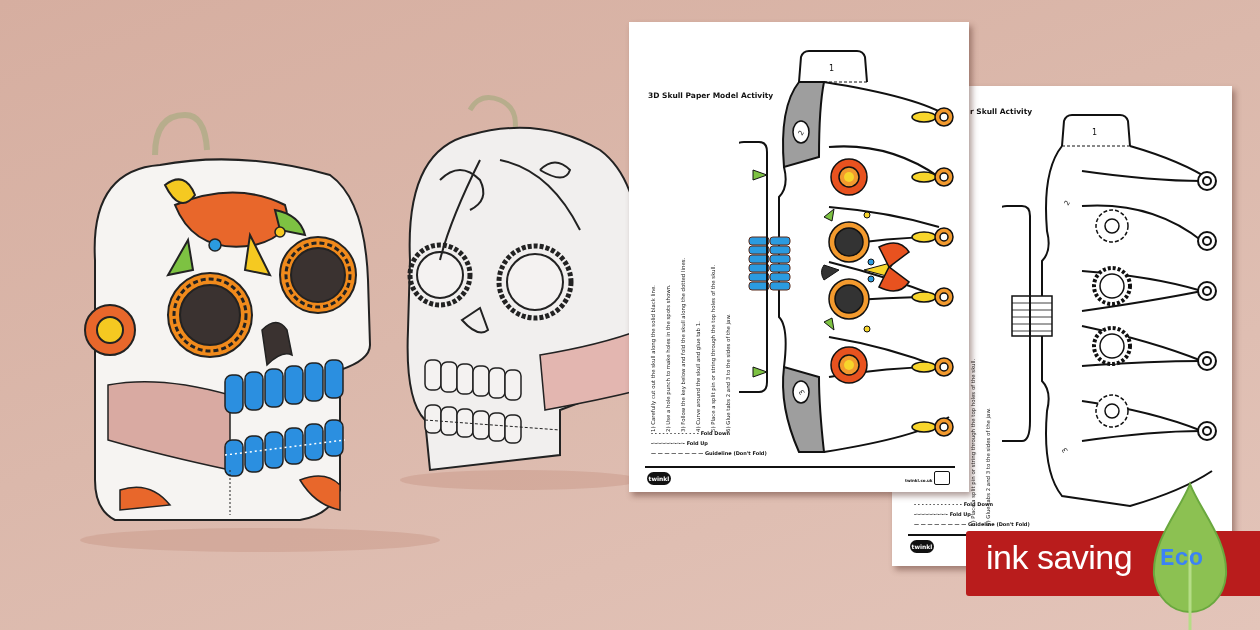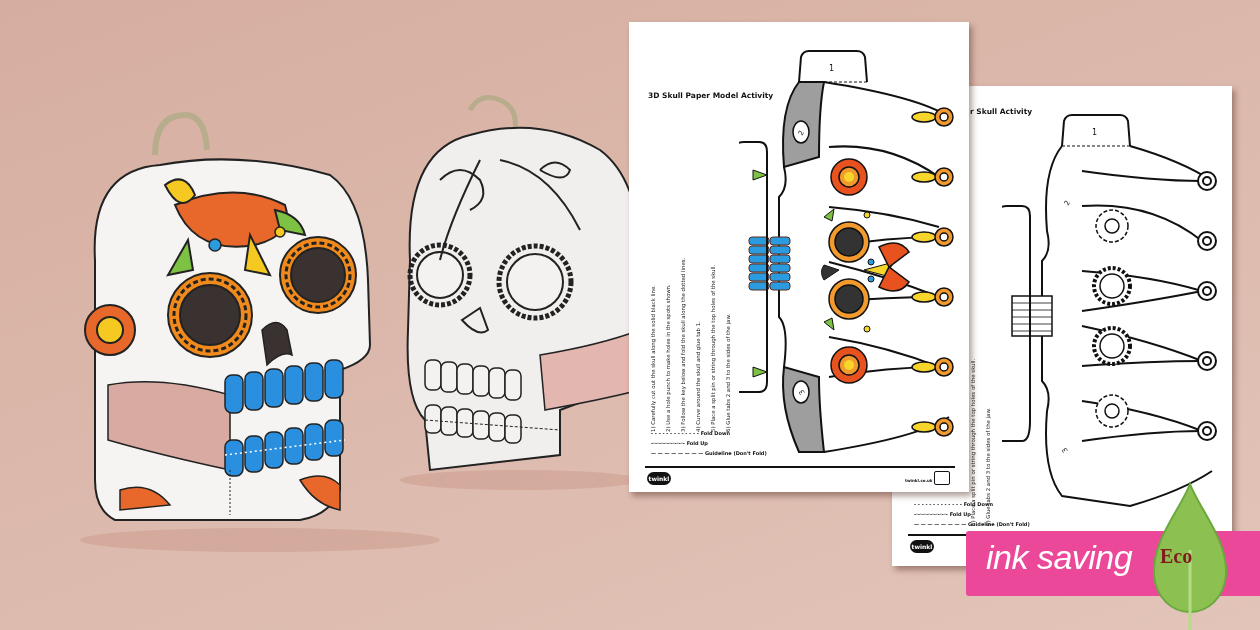--- a/index.html
+++ b/index.html
@@ -6,23 +6,23 @@
   body{width:1260px;height:630px;overflow:hidden;position:relative;
     background:linear-gradient(160deg,#d6aea0 0%,#dbb8ab 45%,#e3c4b9 100%);
     font-family:"DejaVu Sans",sans-serif;}
   .abs{position:absolute;}
   .page{position:absolute;background:#fff;box-shadow:3px 4px 6px rgba(80,40,30,0.45);overflow:hidden;}
   .page-title{position:absolute;font-weight:bold;font-size:7.5px;color:#111;white-space:nowrap;}
   .instr{position:absolute;transform:rotate(-90deg);transform-origin:left top;font-size:5.4px;color:#222;white-space:nowrap;line-height:12px;}
   .key{position:absolute;font-size:5px;font-weight:bold;color:#111;white-space:nowrap;line-height:10px;}
   .footer-line{position:absolute;height:1.5px;background:#111;}
   .logo{position:absolute;background:#111;border-radius:9px;color:#fff;font-size:6px;font-weight:bold;text-align:center;line-height:13px;}
-  .eco-banner{position:absolute;left:966px;top:531px;width:294px;height:65px;background:#ec4899;border-radius:3px 0 0 3px;font-style:italic;}
+  .eco-banner{position:absolute;left:966px;top:531px;width:294px;height:65px;background:#b91c1c;border-radius:3px 0 0 3px;}
   .eco-text{position:absolute;left:20px;top:7px;font-size:34px;color:#fff;font-family:"Liberation Sans",sans-serif;letter-spacing:-0.5px;}
-  .eco-word{position:absolute;font-size:20px;font-weight:bold;color:#7f1d1d;font-family:Liberation Serif, serif;}
+  .eco-word{position:absolute;font-size:24px;font-weight:bold;color:#3b82f6;font-family:Liberation Mono, monospace;}
 </style>
 </head>
 <body>
 
 <svg class="abs" style="left:0;top:0" width="660" height="560" viewBox="0 0 660 560">
 
   <ellipse cx="260" cy="540" rx="180" ry="12" fill="#c9998a" opacity="0.5"></ellipse>
   <ellipse cx="520" cy="480" rx="120" ry="10" fill="#c9998a" opacity="0.5"></ellipse>
 
   <g>

